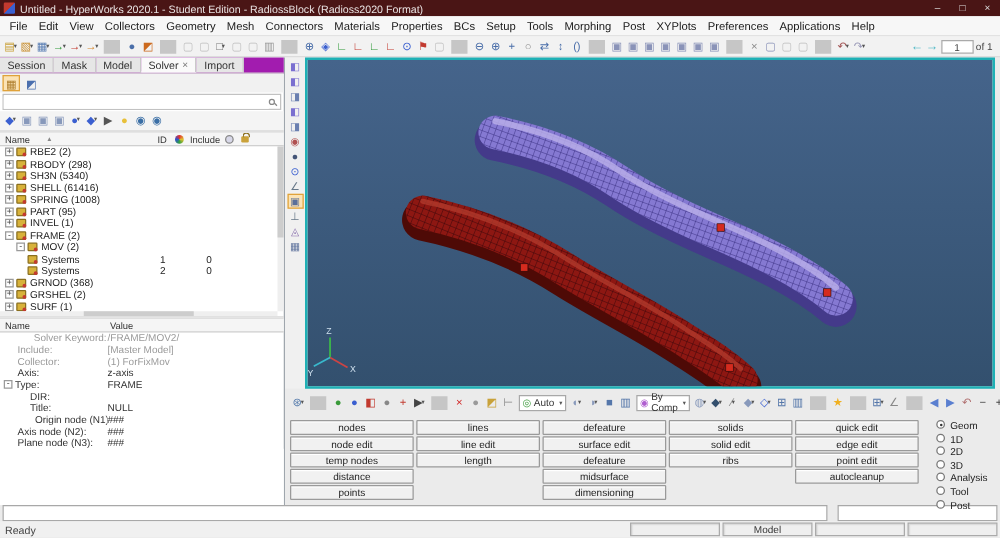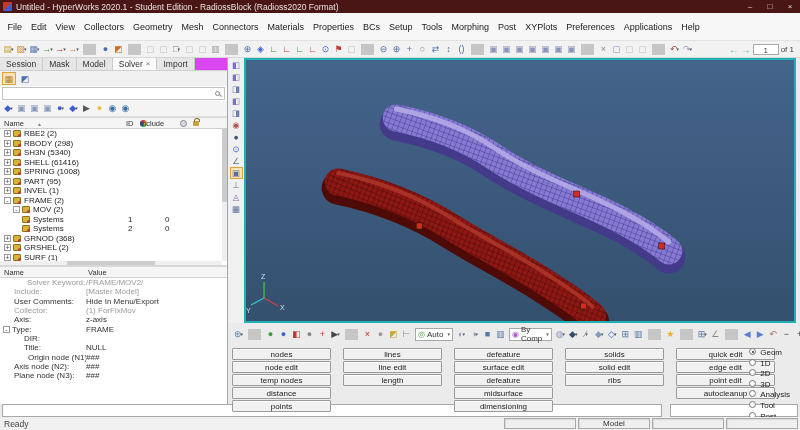--- a/index.html
+++ b/index.html
@@ -7,57 +7,57 @@
   body { font-family:"Liberation Sans", sans-serif; background:#ebebeb; color:#1a1a1a; }
   #app { width:800px; height:430px; display:flex; flex-direction:column; position:relative; }
 
   
   .titlebar { height:13px; background:#4a1515; color:#e9e2e2; display:flex; align-items:center; font-size:8.5px; padding-left:3px; flex:0 0 auto; }
   .app-logo { width:9px; height:9px; background:linear-gradient(135deg,#c23a2f 50%,#3a5fd0 50%); margin-right:4px; border-radius:1px; }
   .titlebar .title { flex:1; white-space:nowrap; overflow:hidden; }
   .win-btn { width:20px; height:13px; display:flex; align-items:center; justify-content:center; font-size:8px; color:#ddd; }
 
   
-  .menubar { height:28px; background:#f7f7f7; display:flex; align-items:center; font-size:9px; padding-left:3px; flex:0 0 auto; border-bottom:1px solid #e2e2e2; }
+  .menubar { height:16px; background:#f7f7f7; display:flex; align-items:center; font-size:9px; padding-left:3px; flex:0 0 auto; border-bottom:1px solid #e2e2e2; }
   .menu-item { padding:0 4.5px; white-space:nowrap; }
 
   
   .toolbar { height:17px; background:#f2f2f2; border-bottom:1px solid #d5d5d5; display:flex; align-items:center; padding:0 2px; flex:0 0 auto; }
   .tb-icon { min-width:13px; height:14px; display:flex; align-items:center; justify-content:center; font-size:9px; line-height:1; }
   .tb-dd { font-size:5px; color:#555; margin-left:-1px; }
   .tb-sep { width:1px; height:11px; background:#c6c6c6; margin:0 3px; flex:0 0 auto; }
   .toolbar .spacer, .bottom-toolbar .spacer { flex:1; }
   .pager { display:flex; align-items:center; gap:2px; font-size:8px; color:#444; margin-right:4px; }
   .pager .nav { color:#49b6c4; font-size:10px; }
   .pager .page-box { width:26px; height:11px; border:1px solid #aaa; background:#fff; font-size:8px; text-align:center; line-height:11px; }
 
   
   .main { flex:1; display:flex; min-height:0; }
 
   
   .left-panel { width:228px; background:#fff; border-right:1px solid #9fa6ad; display:flex; flex-direction:column; flex:0 0 auto; }
-  .tabs { height:13px; background:#d946ef; display:flex; font-size:8.5px; color:#333; flex:0 0 auto; border-bottom:1px solid #cfcfcf; }
+  .tabs { height:13px; background:#a21caf; display:flex; font-size:8.5px; color:#333; flex:0 0 auto; border-bottom:1px solid #cfcfcf; }
   .tab { padding:0 6px; display:flex; align-items:center; gap:3px; border-right:1px solid #c9c9c9; background:#e6e6e6; white-space:nowrap; }
   .tab.active { background:#fafafa; border-bottom:1px solid #fafafa; }
   .tab-close { color:#777; font-size:8px; }
   .view-icons { height:15px; background:#f1f1f1; display:flex; align-items:center; gap:2px; padding:0 2px; flex:0 0 auto; }
   .vi { width:14px; height:13px; display:flex; align-items:center; justify-content:center; font-size:9px; }
   .vi.sel { background:#fbe3b5; border:1px solid #e0a23a; }
   .search-box { height:13px; margin:1px 2px; border:1px solid #c2c2c2; background:#fff; display:flex; align-items:center; flex:0 0 auto; }
   .search-box input { flex:1; border:none; outline:none; font-size:8px; height:10px; padding:0 2px; font-family:"Liberation Sans",sans-serif; }
   .mag { width:5px; height:5px; border:1px solid #888; border-radius:50%; position:relative; margin-right:4px; flex:0 0 auto; }
   .mag::after { content:""; position:absolute; width:3px; height:1px; background:#888; right:-3px; bottom:-1px; transform:rotate(45deg); }
   .panel-toolbar { height:16px; background:#f4f4f4; display:flex; align-items:center; padding:0 2px; flex:0 0 auto; border-bottom:1px solid #e0e0e0; }
 
   .tree-header, .props-header { height:12px; background:#f5f5f5; border-top:1px solid #d8d8d8; border-bottom:1px solid #d0d0d0; display:flex; align-items:center; font-size:7.5px; color:#333; flex:0 0 auto; position:relative; }
   .tree-header .h-name { padding-left:4px; }
   .sort-mark { font-size:6px; color:#888; margin-left:14px; }
   .h-id { position:absolute; left:126px; }
   .h-wheel { position:absolute; left:140px; width:7px; height:7px; border-radius:50%; background:conic-gradient(#e03030,#e0c030,#30a040,#3050d0,#e03030); }
-  .h-include { position:absolute; left:140px; }
+  .h-include { position:absolute; left:152px; }
   .h-globe { position:absolute; left:180px; width:7px; height:7px; border-radius:50%; border:1px solid #888; background:#d8d8e8; }
   .h-lock { position:absolute; left:193px; width:6px; height:5px; background:#caa23a; border-radius:1px; }
   .h-lock::before { content:""; position:absolute; top:-3px; left:1px; width:4px; height:3px; border:1px solid #8a6f1f; border-bottom:none; border-radius:3px 3px 0 0; }
 
   .tree { height:137px; overflow:hidden; font-size:8px; color:#222; position:relative; flex:0 0 auto; border-bottom:1px solid #d8d8d8; }
   .tree-row { height:9.5px; display:flex; align-items:center; position:relative; }
   .row-hl { position:absolute; left:22px; right:22px; top:0; bottom:0; background:#b5d6ee; display:none; }
   .tree-row.selected .row-hl { display:block; }
   .tree-row > * { position:relative; }
   .expander { width:7px; height:7px; border:1px solid #9a9a9a; background:#fff; font-size:7px; line-height:5px; text-align:center; color:#444; margin-right:2px; flex:0 0 auto; }
@@ -88,21 +88,21 @@
   .vstrip { width:16px; background:#f0f0f0; display:flex; flex-direction:column; align-items:center; padding-top:1px; gap:0; flex:0 0 auto; }
   .vs-icon { width:13px; height:12px; display:flex; align-items:center; justify-content:center; font-size:8.5px; }
   .vs-icon.sel { background:#fbe3b5; border:1px solid #e0a23a; }
   .viewport { flex:1; border:2px solid #1fb0b5; margin-right:4px; background:linear-gradient(#45648b,#33506e); position:relative; min-width:0; }
   .viewport svg { display:block; width:100%; height:100%; }
 
   .bottom-toolbar { height:22px; display:flex; align-items:center; padding:0 4px; flex:0 0 auto; font-size:8px; color:#333; }
   .combo { height:13px; background:#fff; border:1px solid #a8a8a8; display:flex; align-items:center; font-size:8px; padding:0 2px; gap:2px; margin:0 2px; }
   .combo .cdd { font-size:5px; color:#555; }
 
-  .panel-grid { flex:1; position:relative; padding:3px 16px 0 4px; display:flex; gap:12px; }
+  .panel-grid { flex:1; position:relative; padding:3px 16px 0 4px; display:flex; gap:2px; }
   .pcol { width:99px; display:flex; flex-direction:column; gap:1px; flex:0 0 auto; }
   .pbtn { height:12px; background:#f1f1f1; border:1px solid #9a9a9a; border-radius:1px; box-shadow:inset 0 1px 0 #ffffff; font-size:8px; color:#222; display:flex; align-items:center; justify-content:center; white-space:nowrap; }
   .radio-col { position:absolute; right:10px; top:3px; display:flex; flex-direction:column; gap:1.6px; font-size:8px; color:#222; }
   .radio-item { display:flex; align-items:flex-start; gap:4px; }
   .radio-dot { width:7px; height:7px; border:1px solid #777; border-radius:50%; background:#fff; position:relative; flex:0 0 auto; }
   .radio-item.sel .radio-dot::after { content:""; position:absolute; inset:1.5px; background:#333; border-radius:50%; }
 
   
   .command-strip { height:13px; display:flex; align-items:stretch; gap:8px; padding:0 2px; flex:0 0 auto; background:#ebebeb; }
   .cmd-box { background:#fff; border:1px solid #a8a8a8; }
@@ -674,27 +674,20 @@
           </div>
 
           <div class="prop-row">
             <span class="prop-name" style="padding-left: 14px;">
 
               <span class="gray">Include:</span>
             </span>
             <span class="prop-val gray">[Master Model]</span>
           </div>
 
-          <div class="prop-row">
-            <span class="prop-name" style="padding-left: 14px;">
-
-              <span>User Comments:</span>
-            </span>
-            <span class="prop-val">Hide In Menu/Export</span>
-          </div>
 
           <div class="prop-row">
             <span class="prop-name" style="padding-left: 14px;">
 
               <span class="gray">Collector:</span>
             </span>
             <span class="prop-val gray">(1) ForFixMov</span>
           </div>
 
           <div class="prop-row">

